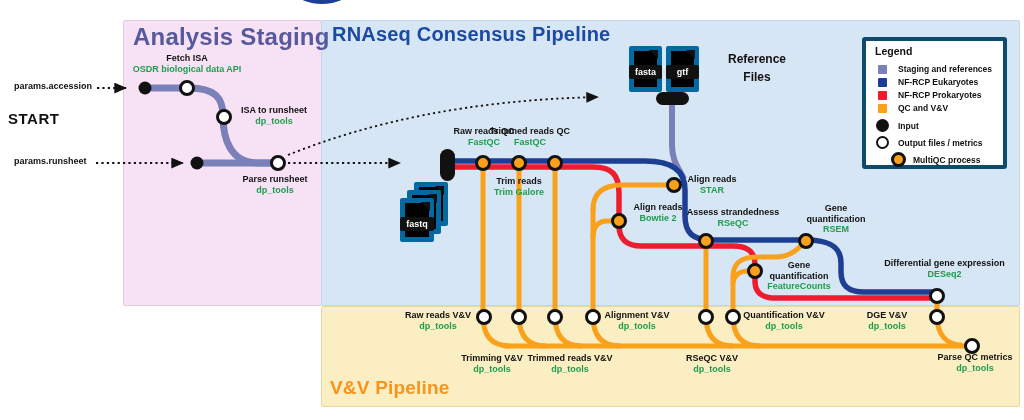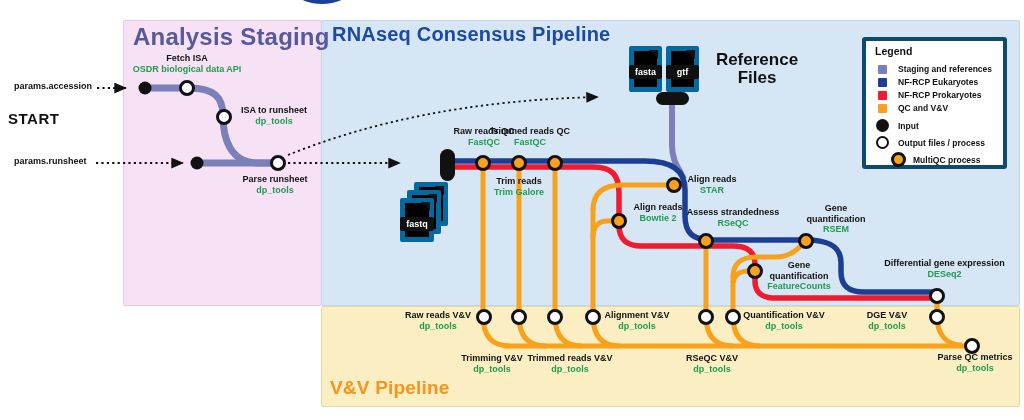--- a/index.html
+++ b/index.html
@@ -17,21 +17,21 @@
   .lbl .tool{color:#1f9d4e;}
   .startlbl{position:absolute;left:8px;top:110px;font-size:15px;font-weight:800;letter-spacing:.5px;}
   .param{position:absolute;font-size:9px;font-weight:700;}
   svg.flow{position:absolute;left:0;top:0;z-index:2;}
   .labels{position:absolute;left:0;top:0;width:1024px;height:420px;z-index:3;pointer-events:none;}
   
   .ficon{position:absolute;width:33px;height:46px;background:#000000;border:5px solid #0369a1;border-radius:2px;z-index:2;box-sizing:border-box;}
   .ficon .fold{position:absolute;right:-1px;top:-1px;width:0;height:0;border-left:9px solid transparent;border-top:9px solid #111;}
   .ficon .band{position:absolute;left:-5px;right:-5px;top:14px;height:14px;background:#111;color:#fff;
                font-size:9px;font-weight:800;text-align:center;line-height:14px;border-radius:2px;}
-  .ref-label{position:absolute;left:707px;top:51px;width:100px;text-align:center;font-size:17px;font-weight:800;line-height:17.5px;z-index:3;}
+  .ref-label{position:absolute;left:707px;top:51px;width:100px;text-align:center;font-size:12px;font-weight:800;line-height:17.5px;z-index:3;}
   
   .legend{position:absolute;left:862px;top:37px;width:145px;height:132px;background:#fff;border:4px solid #0c4a6e;border-radius:3px;z-index:4;box-sizing:border-box;}
   .legend .lg-title{position:absolute;left:9px;top:4px;font-size:10.5px;font-weight:800;}
   .legend .sw{position:absolute;left:12px;width:9px;height:9px;border-radius:1px;}
   .legend .lg-txt{position:absolute;left:32px;font-size:8.5px;font-weight:600;white-space:nowrap;}
   .sw-staging{background:#7b80b8;} .sw-euk{background:#1c3f94;} .sw-prok{background:#ee1c2e;} .sw-qc{background:#f9a11b;}
   .lg-circ{position:absolute;border-radius:50%;box-sizing:border-box;}
   .lg-input{left:10px;top:78px;width:13px;height:13px;background:#111;}
   .lg-output{left:10px;top:95px;width:13px;height:13px;background:#fff;border:2.5px solid #111;}
   .lg-multiqc{left:25px;top:111px;width:15px;height:15px;background:#f9a11b;border:3px solid #111;}
@@ -245,18 +245,18 @@
     <div class="lg-txt" style="top:23px;">Staging and references</div>
     <div class="sw sw-euk" style="top:37px;"></div>
     <div class="lg-txt" style="top:36px;">NF-RCP Eukaryotes</div>
     <div class="sw sw-prok" style="top:50px;"></div>
     <div class="lg-txt" style="top:49px;">NF-RCP Prokaryotes</div>
     <div class="sw sw-qc" style="top:63px;"></div>
     <div class="lg-txt" style="top:62px;">QC and V&amp;V</div>
     <div class="lg-circ lg-input"></div>
     <div class="lg-txt" style="top:80px;">Input</div>
     <div class="lg-circ lg-output"></div>
-    <div class="lg-txt" style="top:97px;">Output files / process</div>
+    <div class="lg-txt" style="top:97px;">Output files / metrics</div>
     <div class="lg-circ lg-multiqc"></div>
     <div class="lg-txt" style="left:47px;top:114px;">MultiQC process</div>
   </div>
 
 </div>
 
 </body></html>

